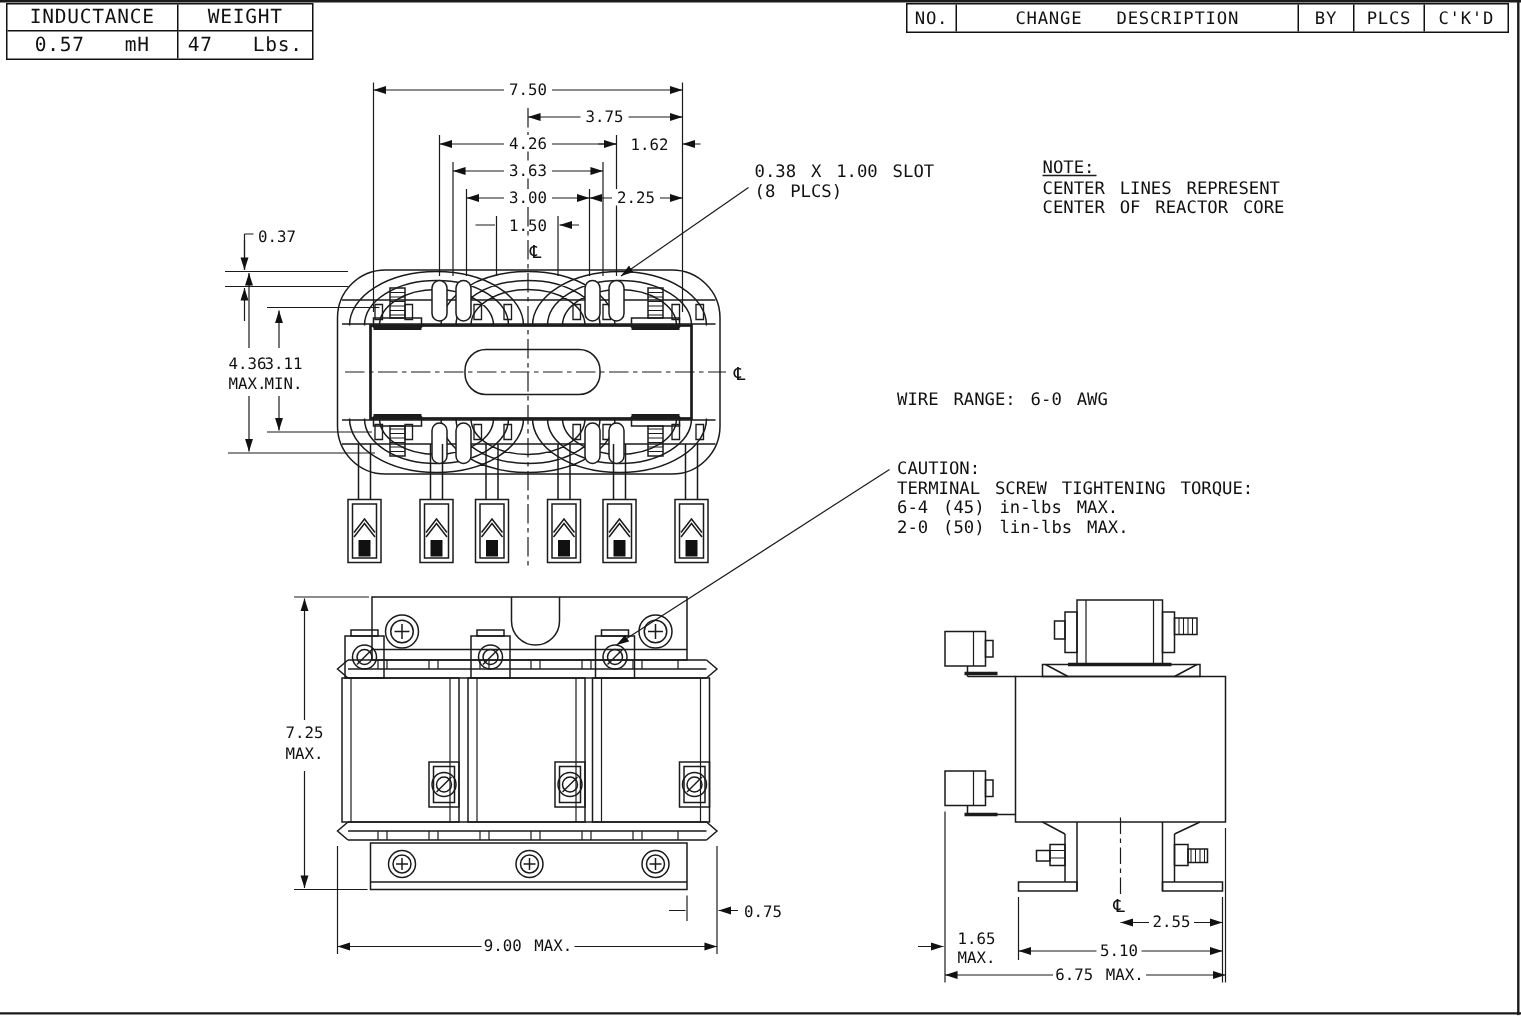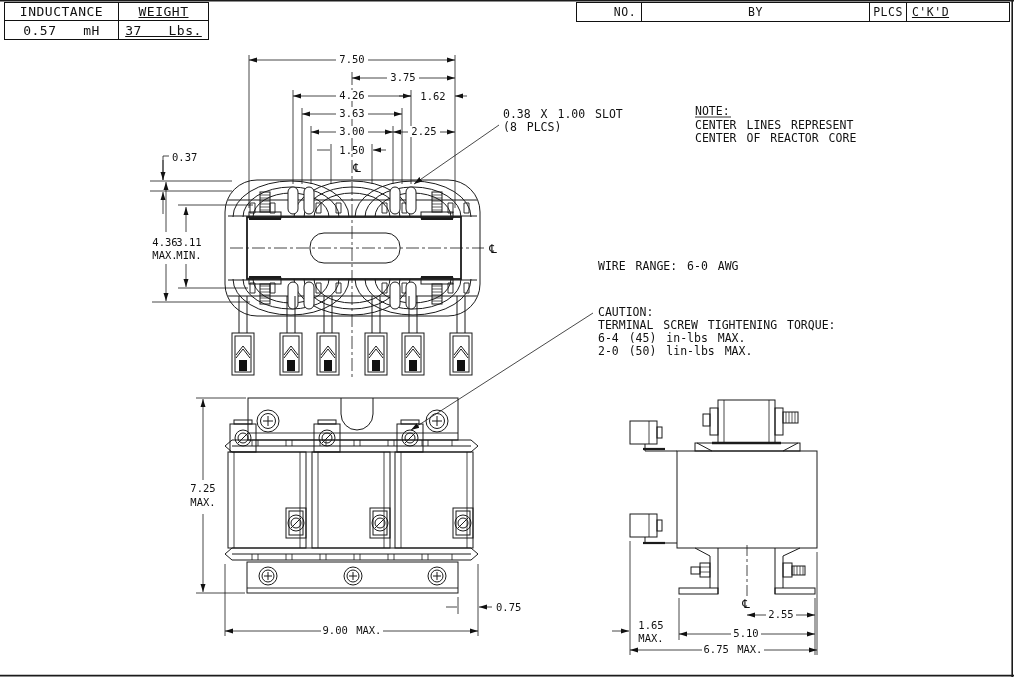--- a/index.html
+++ b/index.html
@@ -4,46 +4,47 @@
 <style>
   html,body{margin:0;padding:0;background:#fff;}
   #sheet{position:relative;width:1014px;height:677px;background:#fff;overflow:hidden;
          font-family:"DejaVu Sans Mono",monospace;color:#111;}
   #dwg{position:absolute;left:0;top:0;}
   
   .tbl{position:absolute;display:grid;border:1.6px solid #111;background:#fff;z-index:3;}
   .tbl .c{display:flex;align-items:center;justify-content:center;
           font-size:13px;letter-spacing:.5px;word-spacing:5px;white-space:pre;
           border-right:1.6px solid #111;border-bottom:1.6px solid #111;box-sizing:border-box;}
-  .tbl .c.last{border-right:none;text-decoration:underline;}
+  .tbl .c.last{border-right:none;}
   .tbl .c.bot{border-bottom:none;}
   #spec{left:4px;top:2px;width:203px;grid-template-columns:114px 89px;grid-template-rows:18px 18px;}
-  #rev{left:576px;top:2px;width:400px;grid-template-columns:33px 228px 37px 47px 55px;grid-template-rows:18px;padding-left:32px;}
+  #rev{left:604px;top:2px;width:400px;grid-template-columns:33px 228px 37px 47px 55px;grid-template-rows:18px;}
   #rev .c{font-size:11.5px;word-spacing:4px;}
   
   .dt{font:10.5px "DejaVu Sans Mono",monospace;fill:#111;word-spacing:2px;}
   .nt{font:11.5px "DejaVu Sans Mono",monospace;fill:#111;word-spacing:3px;}
   .cl{font:12px "DejaVu Sans",sans-serif;fill:#111;}
   .mid{text-anchor:middle;}
   svg{stroke-linecap:butt;}
 </style>
 </head>
 <body>
 
 <div id="sheet">
 
   <div id="spec" class="tbl">
     <div class="c">INDUCTANCE</div>
     <div class="c last">WEIGHT</div>
     <div class="c bot">0.57  mH</div>
-    <div class="c last bot">37  Lbs.</div>
+    <div class="c last bot">47  Lbs.</div>
   </div>
 
   <div id="rev" class="tbl">
     <div class="c bot">NO.</div>
+    <div class="c bot">CHANGE  DESCRIPTION</div>
     <div class="c bot">BY</div>
     <div class="c bot">PLCS</div>
     <div class="c last bot">C'K'D</div>
   </div>
 
   <svg id="dwg" width="1014" height="677" viewBox="0 0 1014 677" fill="none" stroke="#1b1b1b" stroke-width="1">
     <defs>
       <marker id="a" viewBox="0 0 10 8" refX="9.5" refY="4" markerWidth="11" markerHeight="9" orient="auto-start-reverse">
           <path d="M0,1 L9.5,4 L0,7 z" fill="#111" stroke="none"></path>
         </marker>

